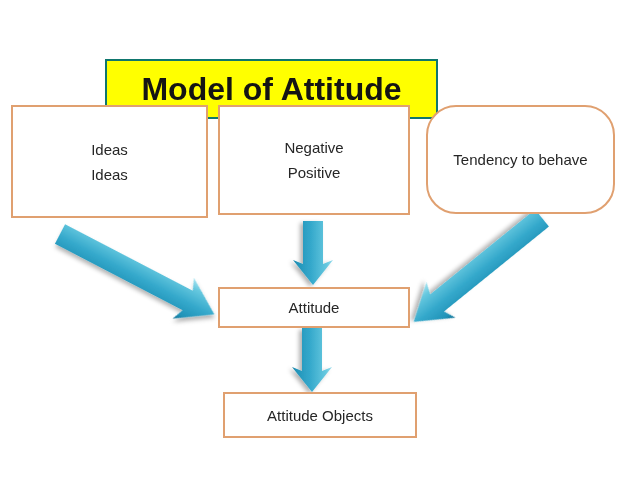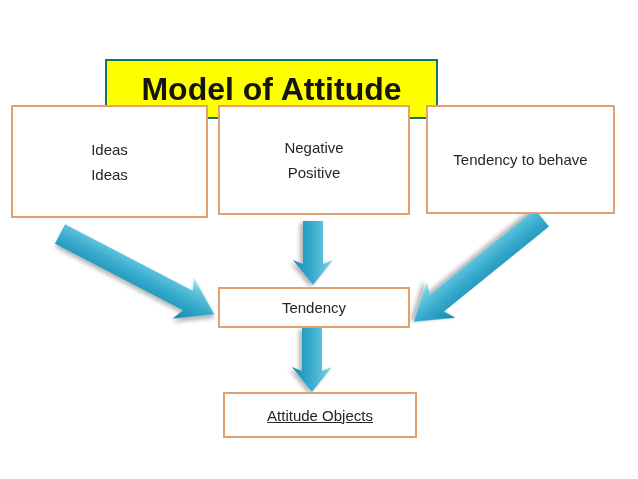--- a/index.html
+++ b/index.html
@@ -33,23 +33,23 @@
     border: 2px solid #E0A070;
     display: flex; flex-direction: column;
     align-items: center; justify-content: center;
     text-align: right;
     font-size: 15px;
     line-height: 25px;
     color: #262626;
   }
   .box-cognitive  { left: 11px;  top: 105px; width: 197px; height: 113px; }
   .box-affective  { left: 218px; top: 105px; width: 192px; height: 110px; }
-  .box-behavioral { left: 426px; top: 105px; width: 189px; height: 109px; }
+  .box-behavioral { left: 426px; top: 105px; width: 189px; height: 109px; border-radius: 30px; }
   .box-attitude   { left: 218px; top: 287px; width: 192px; height: 41px; }
-  .box-objects    { left: 223px; top: 392px; width: 194px; height: 46px; text-decoration: underline; }
+  .box-objects    { left: 223px; top: 392px; width: 194px; height: 46px; }
   .arrow-layer {
     position: absolute;
     left: 0; top: 0;
     pointer-events: none;
   }
 </style>
 </head>
 <body>
 
 <div class="slide">
@@ -96,20 +96,20 @@
   <div class="box box-affective">
     <div>Negative</div>
     <div>Positive</div>
   </div>
 
   <div class="box box-behavioral">
     <div>Tendency to behave</div>
   </div>
 
   <div class="box box-attitude">
-    <div>Tendency</div>
+    <div>Attitude</div>
   </div>
 
   <div class="box box-objects">
     <div>Attitude Objects</div>
   </div>
 
 </div>
 
 </body></html>

